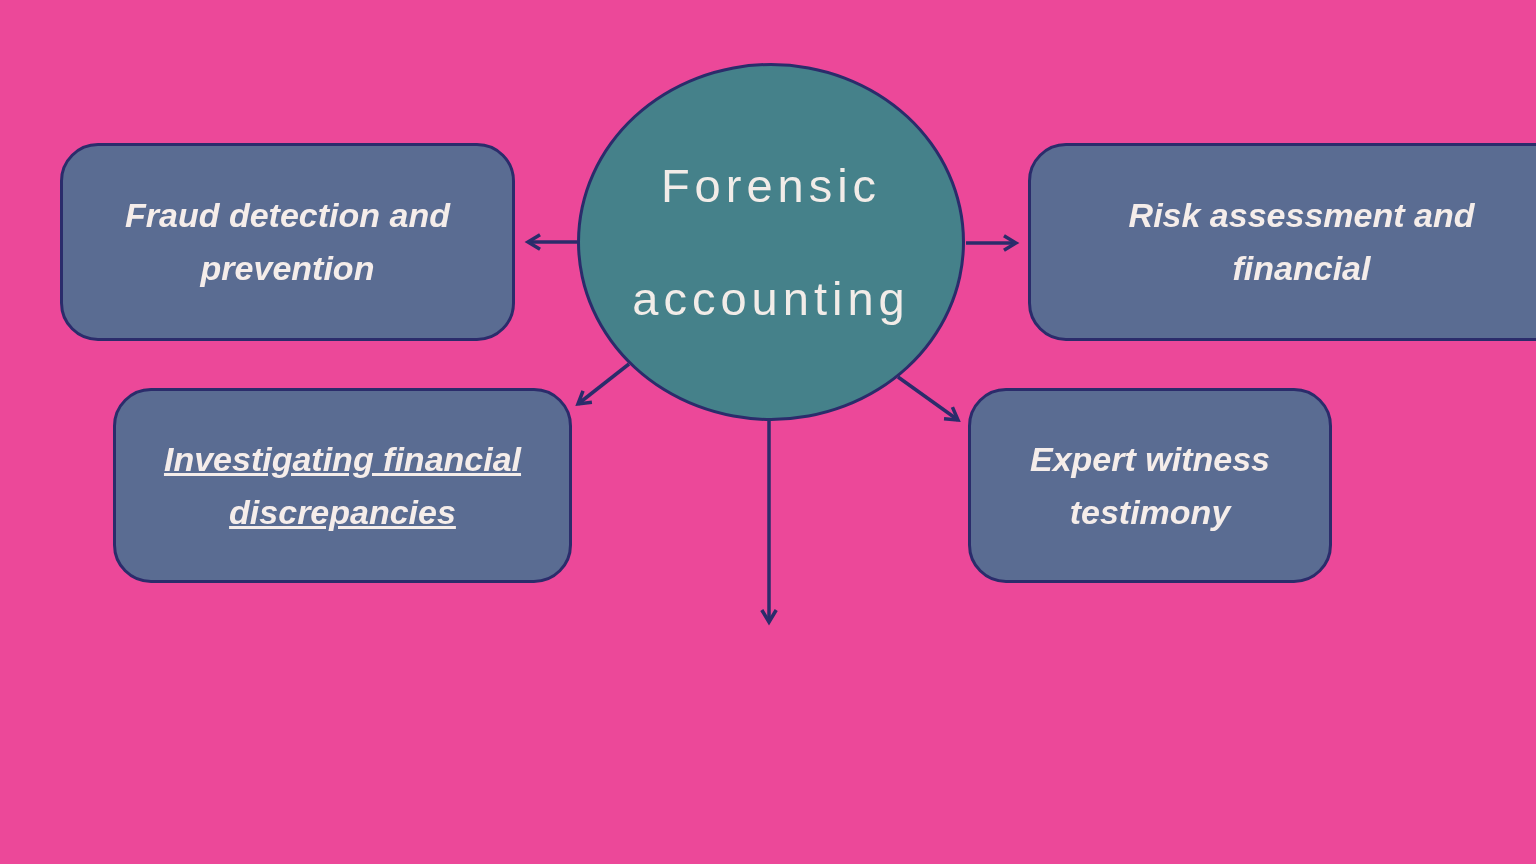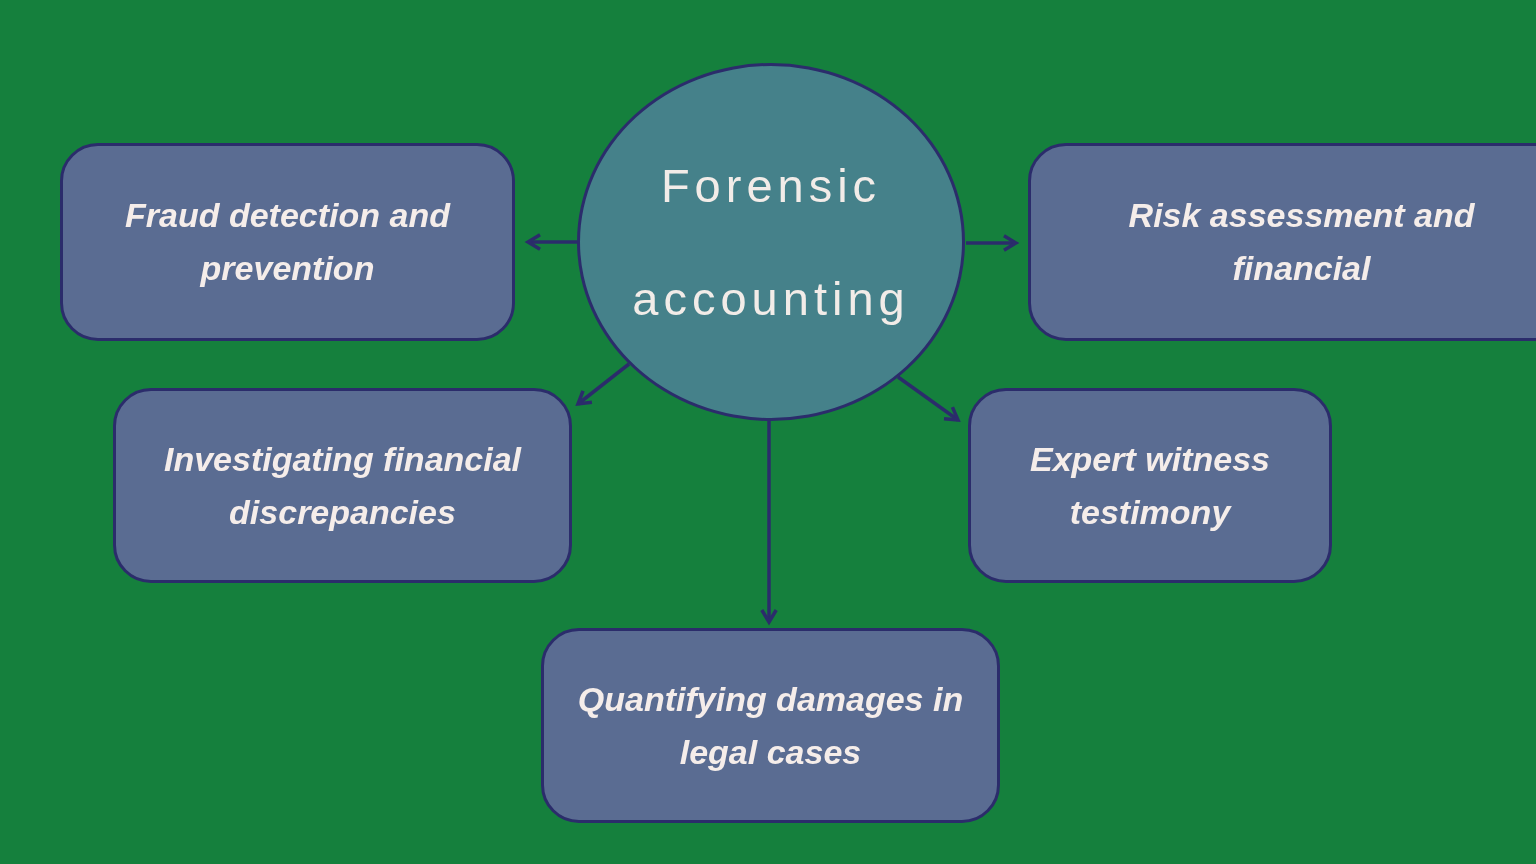--- a/index.html
+++ b/index.html
@@ -5,21 +5,21 @@
   html, body {
     margin: 0;
     padding: 0;
     background: #faf3ef;
     font-family: "Liberation Sans", sans-serif;
   }
   .canvas {
     position: relative;
     width: 1536px;
     height: 864px;
-    background: #15803d;
+    background: #ec4899;
     overflow: hidden;
   }
   .arrow-layer {
     position: absolute;
     left: 0;
     top: 0;
     width: 1536px;
     height: 864px;
     pointer-events: none;
   }
@@ -57,21 +57,21 @@
     color: #f5edea;
     font-size: 34px;
     font-weight: 700;
     font-style: italic;
     line-height: 53px;
     text-align: center;
     padding: 16px 8px;
   }
   .node-fraud        { left: 60px;   top: 143px; width: 455px; height: 198px; }
   .node-risk         { left: 1028px; top: 143px; width: 547px; height: 198px; }
-  .node-investigating{ left: 113px;  top: 388px; width: 459px; height: 195px; }
+  .node-investigating{ left: 113px;  top: 388px; width: 459px; height: 195px; text-decoration: underline; }
   .node-expert       { left: 968px;  top: 388px; width: 364px; height: 195px; }
   .node-quantifying  { left: 541px;  top: 628px; width: 459px; height: 195px; }
   .node span, .center-node span { display: block; }
 </style>
 </head>
 <body>
 
 <div class="canvas">
 
   <svg class="arrow-layer" width="1536" height="864" viewBox="0 0 1536 864" xmlns="http://www.w3.org/2000/svg">
@@ -104,18 +104,14 @@
 
   <div class="node node-investigating">
     <span>Investigating financial</span>
     <span>discrepancies</span>
   </div>
 
   <div class="node node-expert">
     <span>Expert witness testimony</span>
   </div>
 
-  <div class="node node-quantifying">
-    <span>Quantifying damages in</span>
-    <span>legal cases</span>
-  </div>
 
 </div>
 
 </body></html>

